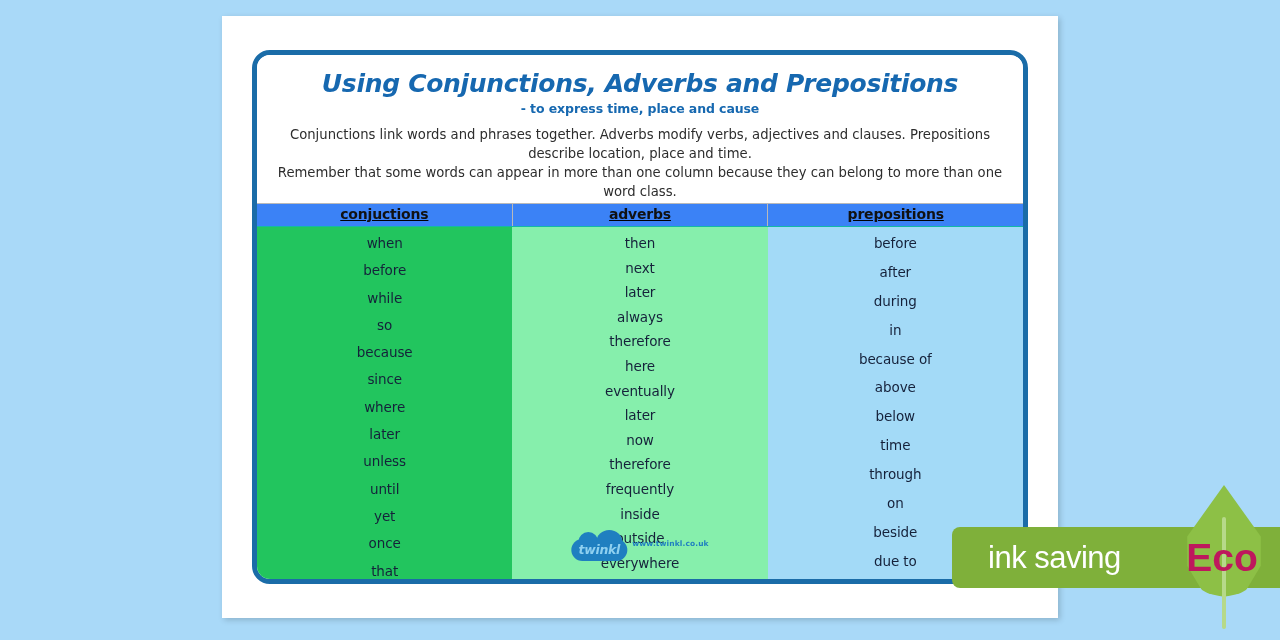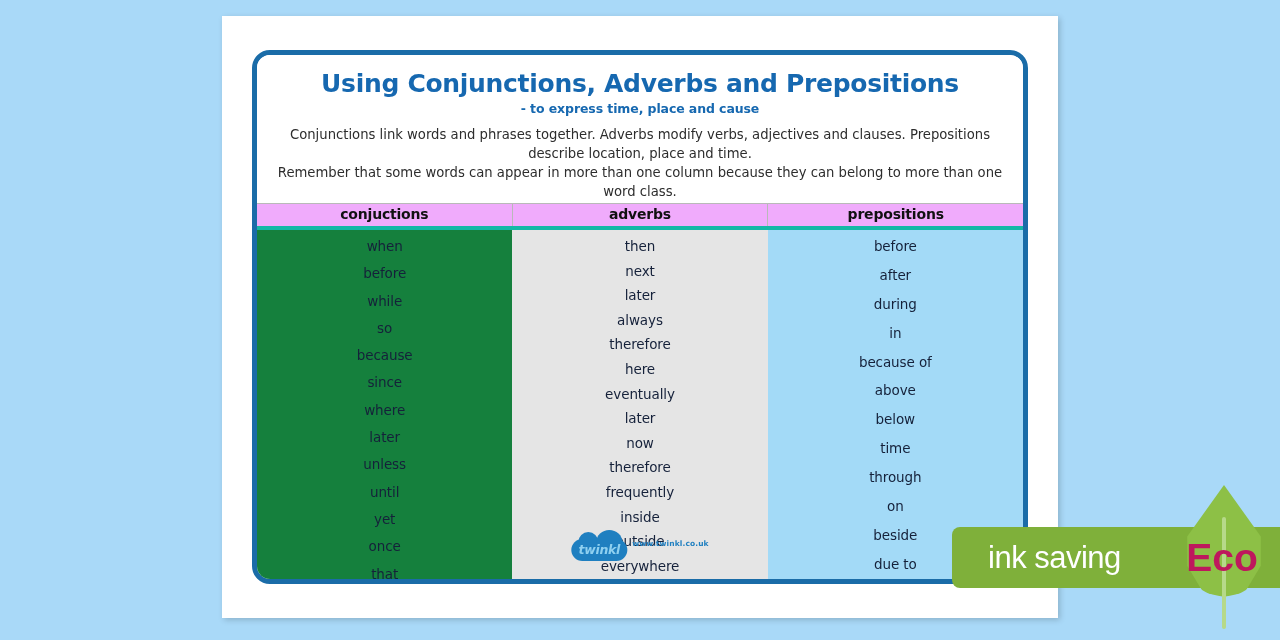--- a/index.html
+++ b/index.html
@@ -38,20 +38,21 @@
   }
   .title{
     text-align:center;
     color:#1668b0;
     font-size:25px;
     font-weight:bold;
     letter-spacing:-0.3px;
     line-height:1.1;
     margin:5px 0 0 0;
     font-family:"DejaVu Sans", sans-serif;
+    font-style:italic;
   }
   .subtitle{
     text-align:center;
     color:#1668b0;
     font-size:12.5px;
     font-weight:bold;
     margin:3px 0 0 0;
     letter-spacing:-0.1px;
   }
   .intro{
@@ -67,23 +68,24 @@
   
   .table{
     position:absolute;
     left:0;right:0;top:148px;bottom:0;
     display:flex;
     flex-direction:column;
   }
   .thead{
     display:flex;
     height:22px;
-    background:#f0abfc;
+    background:#3b82f6;
     border-top:1px solid #b9b9b9;
-    border-bottom:4px solid #14b8a6;
+    border-bottom:1px solid #14b8a6;
+    text-decoration:underline;
   }
   .th{
     flex:1;
     text-align:center;
     font-size:14px;
     font-weight:bold;
     color:#111111;
     line-height:21px;
     letter-spacing:-0.2px;
   }
@@ -96,22 +98,22 @@
   }
   .col{
     flex:1;
     display:flex;
     flex-direction:column;
     align-items:center;
     padding-top:8px;
     position:relative;
     box-sizing:border-box;
   }
-  .col-a{background:#15803d;}
-  .col-b{background:#e5e5e5;}
+  .col-a{background:#22c55e;}
+  .col-b{background:#86efac;}
   .col-c{background:#a3daf7;}
 
   .word{
     font-size:13.5px;
     color:#15213a;
     text-align:center;
     font-family:"DejaVu Sans", sans-serif;
     letter-spacing:-0.1px;
   }
   .col-a .word{margin-bottom:11.3px;}

